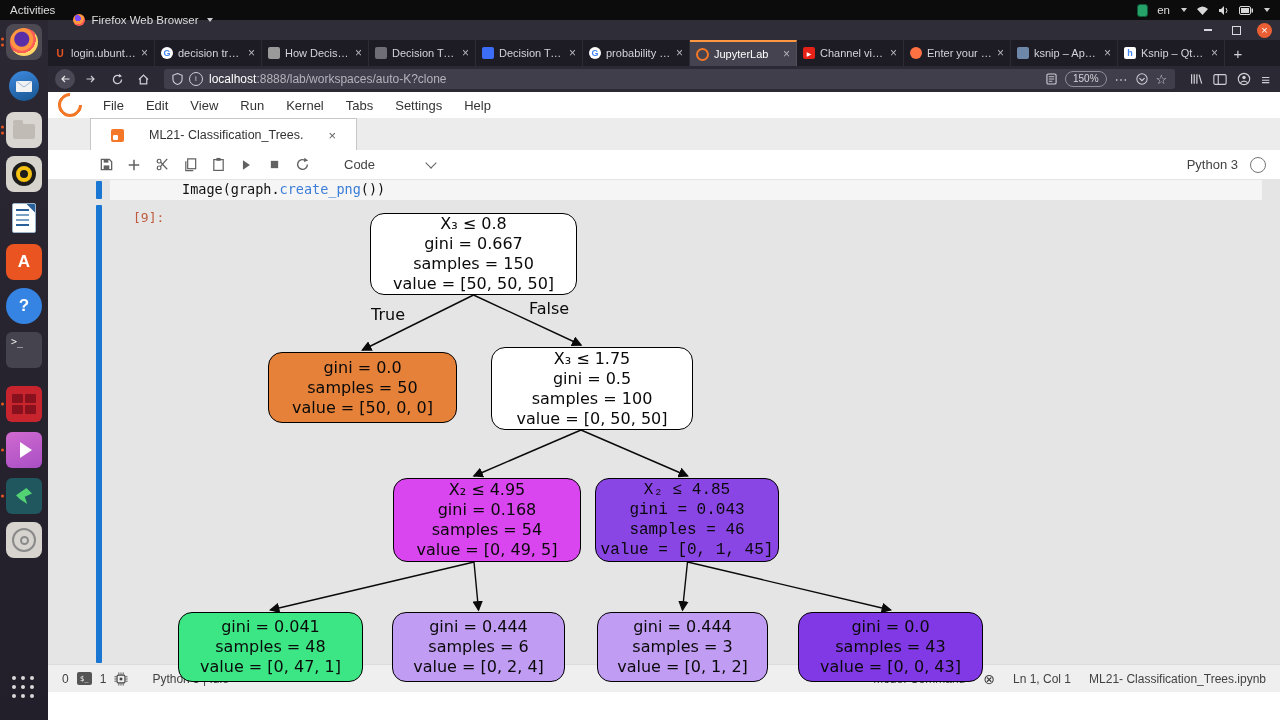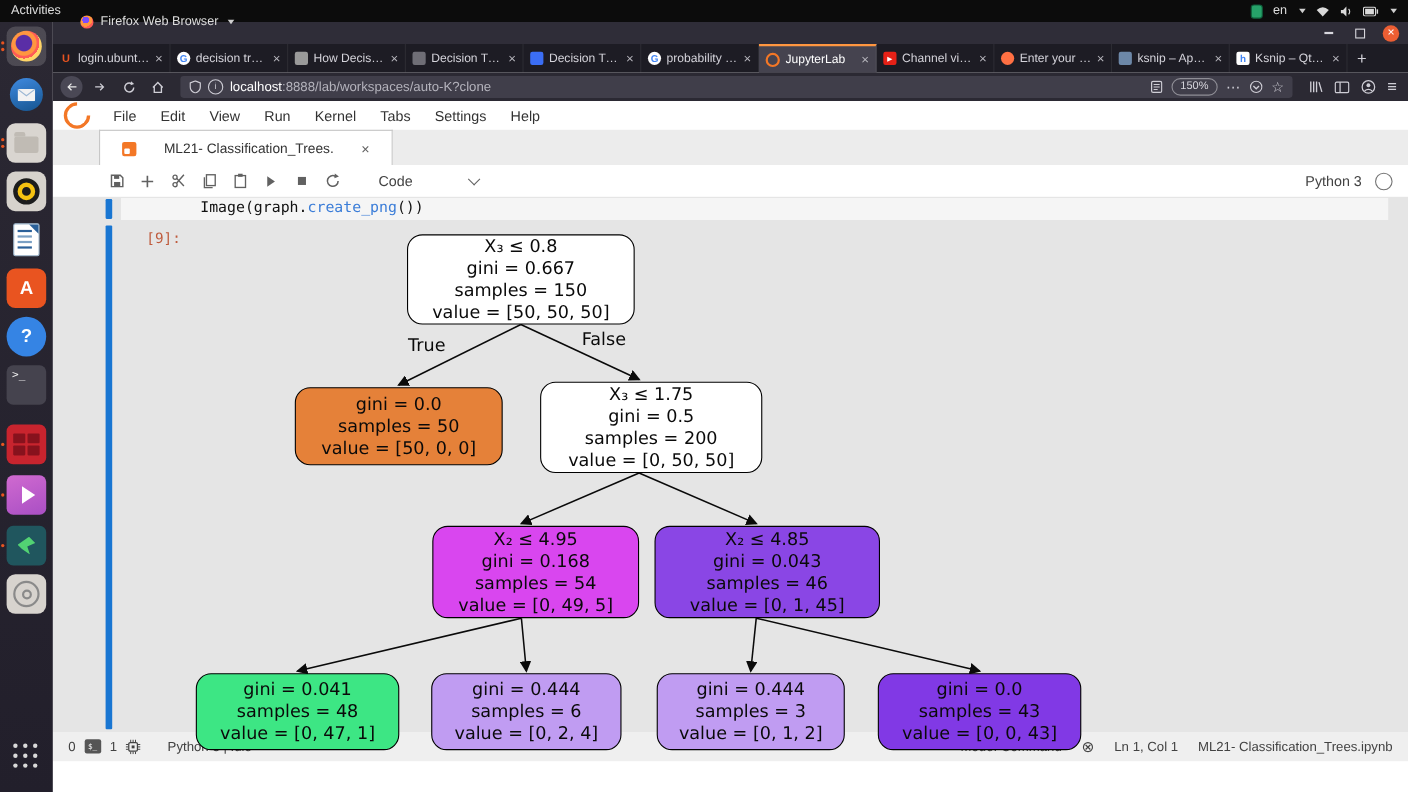--- a/index.html
+++ b/index.html
@@ -532,30 +532,30 @@
           <div>value = [50, 50, 50]</div>
         </div>
         <div class="tnode" style="left: 268px; top: 352px; width: 189px; height: 71px; background: rgb(229, 129, 57);">
           <div>gini = 0.0</div>
           <div>samples = 50</div>
           <div>value = [50, 0, 0]</div>
         </div>
         <div class="tnode" style="left: 480px; top: 347px; width: 202px; height: 83px; background: rgb(255, 255, 255); margin-left: 11px;">
           <div>X₃ ≤ 1.75</div>
           <div>gini = 0.5</div>
-          <div>samples = 200</div>
+          <div>samples = 100</div>
           <div>value = [0, 50, 50]</div>
         </div>
         <div class="tnode" style="left: 393px; top: 478px; width: 188px; height: 84px; background: #d946ef;">
           <div>X₂ ≤ 4.95</div>
           <div>gini = 0.168</div>
           <div>samples = 54</div>
           <div>value = [0, 49, 5]</div>
         </div>
-        <div class="tnode" style="left: 595px; top: 478px; width: 205px; height: 84px; background: rgb(138, 70, 229);">
+        <div class="tnode" style="left: 595px; top: 478px; width: 184px; height: 84px; background: rgb(138, 70, 229); font-family: Liberation Mono, monospace;">
           <div>X₂ ≤ 4.85</div>
           <div>gini = 0.043</div>
           <div>samples = 46</div>
           <div>value = [0, 1, 45]</div>
         </div>
         <div class="tnode" style="left: 178px; top: 612px; width: 185px; height: 70px; background: rgb(61, 230, 132);">
           <div>gini = 0.041</div>
           <div>samples = 48</div>
           <div>value = [0, 47, 1]</div>
         </div>

